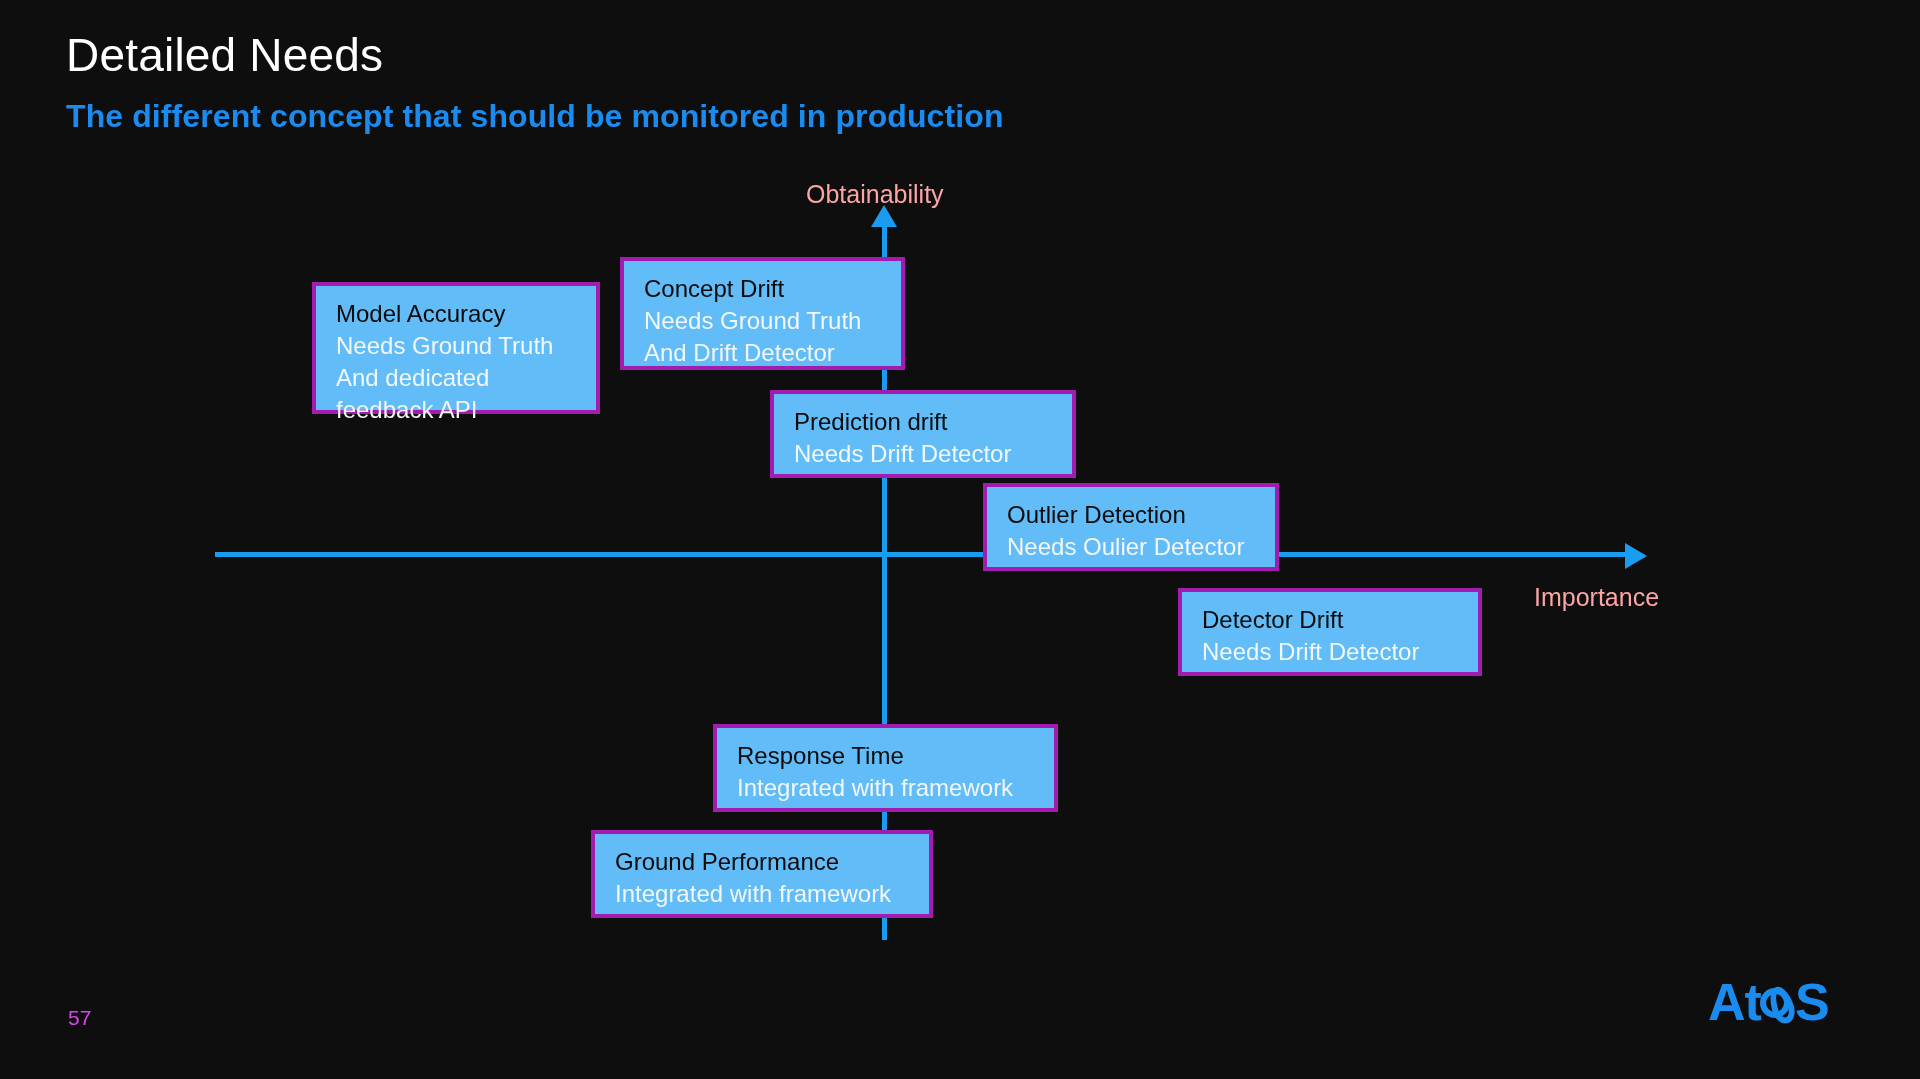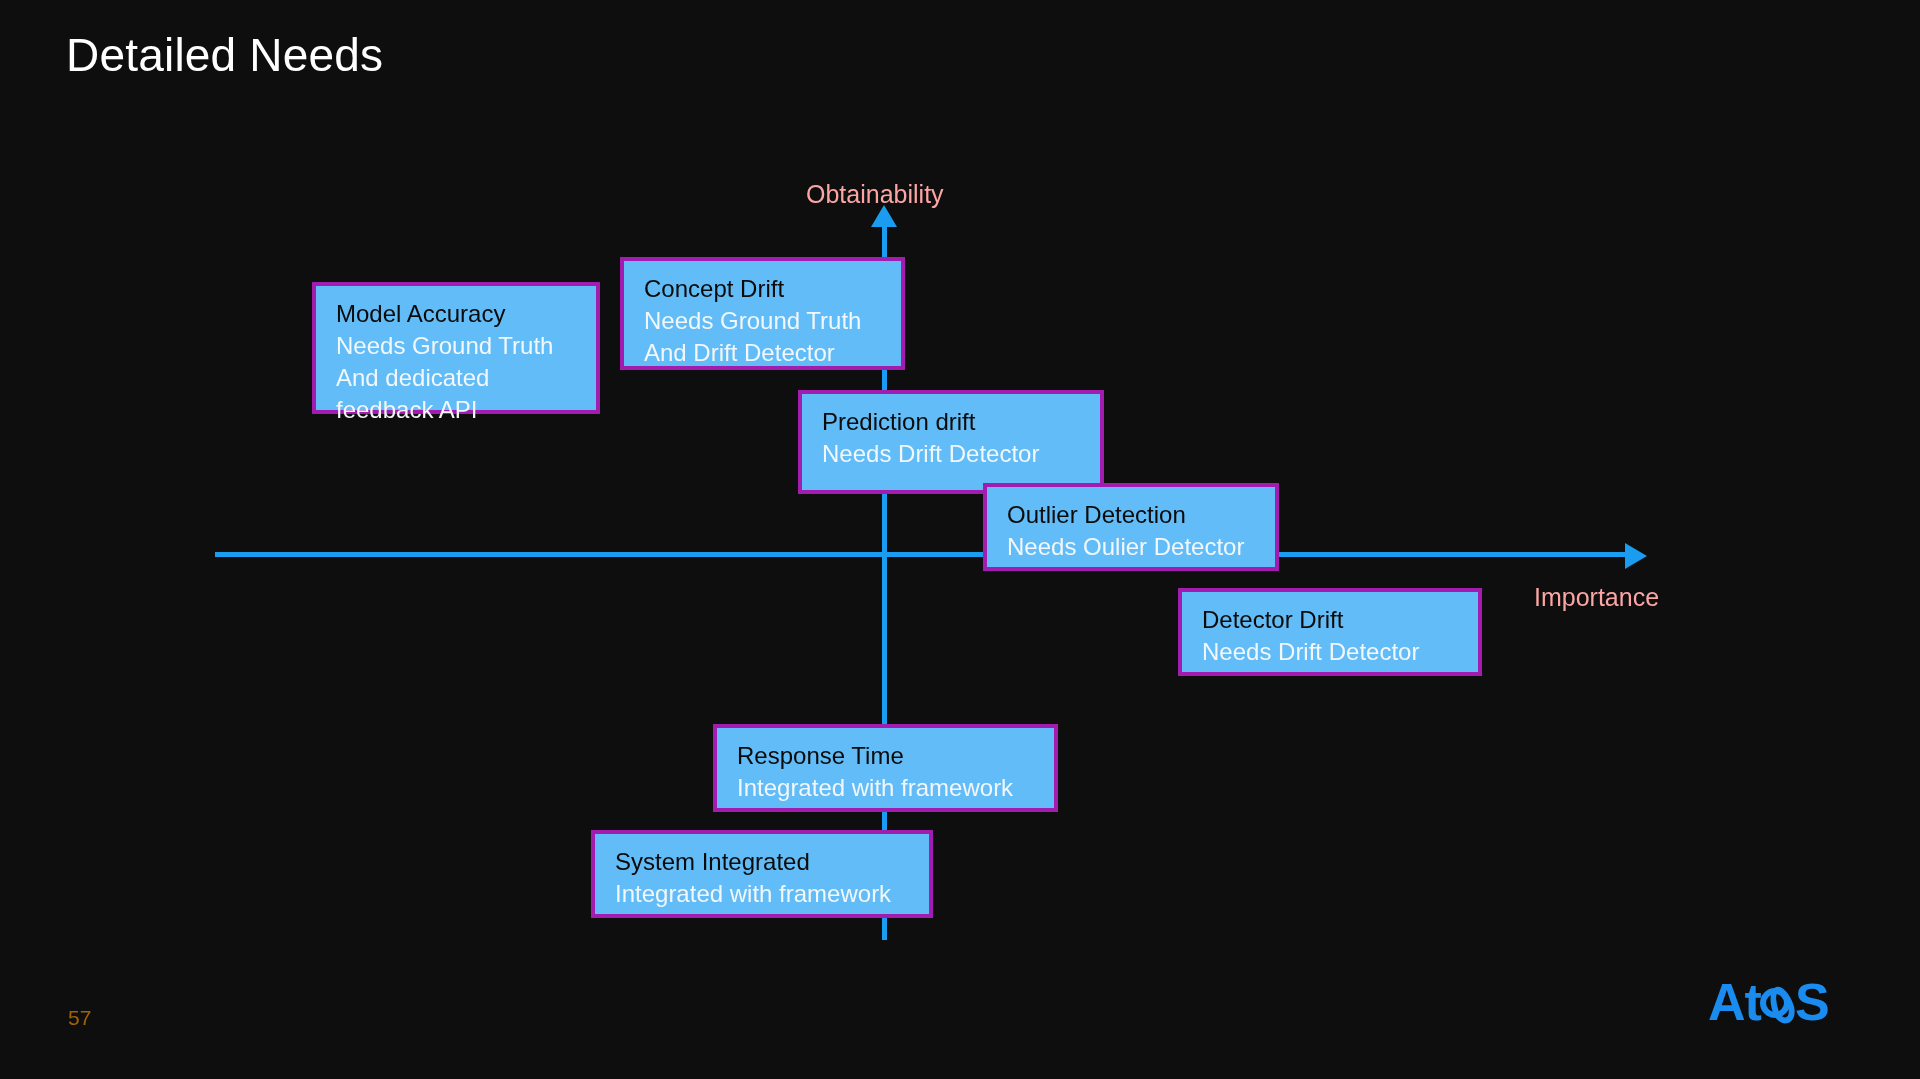--- a/index.html
+++ b/index.html
@@ -106,32 +106,32 @@
   .concept-desc {
     color: #f2f7fb;
     font-size: 24px;
     line-height: 1.33;
     font-weight: 400;
     white-space: pre-line;
   }
 
   .box-model-accuracy   { left: 312px;  top: 282px; width: 288px; height: 132px; }
   .box-concept-drift    { left: 620px;  top: 257px; width: 285px; height: 113px; }
-  .box-prediction-drift { left: 798px;  top: 390px; width: 306px; height: 104px;  }
+  .box-prediction-drift { left: 770px;  top: 390px; width: 306px; height: 88px;  }
   .box-outlier          { left: 983px;  top: 483px; width: 296px; height: 88px;  }
   .box-feature-drift    { left: 1178px; top: 588px; width: 304px; height: 88px;  }
   .box-response-time    { left: 713px;  top: 724px; width: 345px; height: 88px;  }
   .box-system-perf      { left: 591px;  top: 830px; width: 342px; height: 88px;  }
 
   
   .page-number {
     position: absolute;
     left: 68px;
     top: 1006px;
-    color: #a16207;
+    color: #d946ef;
     font-size: 21px;
   }
   .logo {
     position: absolute;
     left: 1708px;
     top: 976px;
     color: #1a8cf0;
     font-size: 52px;
     font-weight: 700;
     letter-spacing: -1px;
@@ -165,20 +165,21 @@
     box-sizing: border-box;
     transform: rotate(-18deg);
   }
 </style>
 </head>
 <body>
 
 <div class="slide">
 
   <div class="title">Detailed Needs</div>
+  <div class="subtitle">The different concept that should be monitored in production</div>
 
   <div class="axis-line axis-h"></div>
   <div class="axis-line axis-v"></div>
   <div class="arrow-up"></div>
   <div class="arrow-right"></div>
   <div class="axis-label axis-label-y">Obtainability</div>
   <div class="axis-label axis-label-x">Importance</div>
 
   <div class="concept-box box-model-accuracy">
     <div class="concept-title">Model Accuracy</div>
@@ -207,20 +208,20 @@
     <div class="concept-title">Detector Drift</div>
     <div class="concept-desc">Needs Drift Detector</div>
   </div>
 
   <div class="concept-box box-response-time">
     <div class="concept-title">Response Time</div>
     <div class="concept-desc">Integrated with framework</div>
   </div>
 
   <div class="concept-box box-system-perf">
-    <div class="concept-title">System Integrated</div>
+    <div class="concept-title">Ground Performance</div>
     <div class="concept-desc">Integrated with framework</div>
   </div>
 
   <div class="page-number">57</div>
   <div class="logo"><span>At</span><span class="logo-o"></span><span>S</span></div>
 
 </div>
 
 </body></html>

